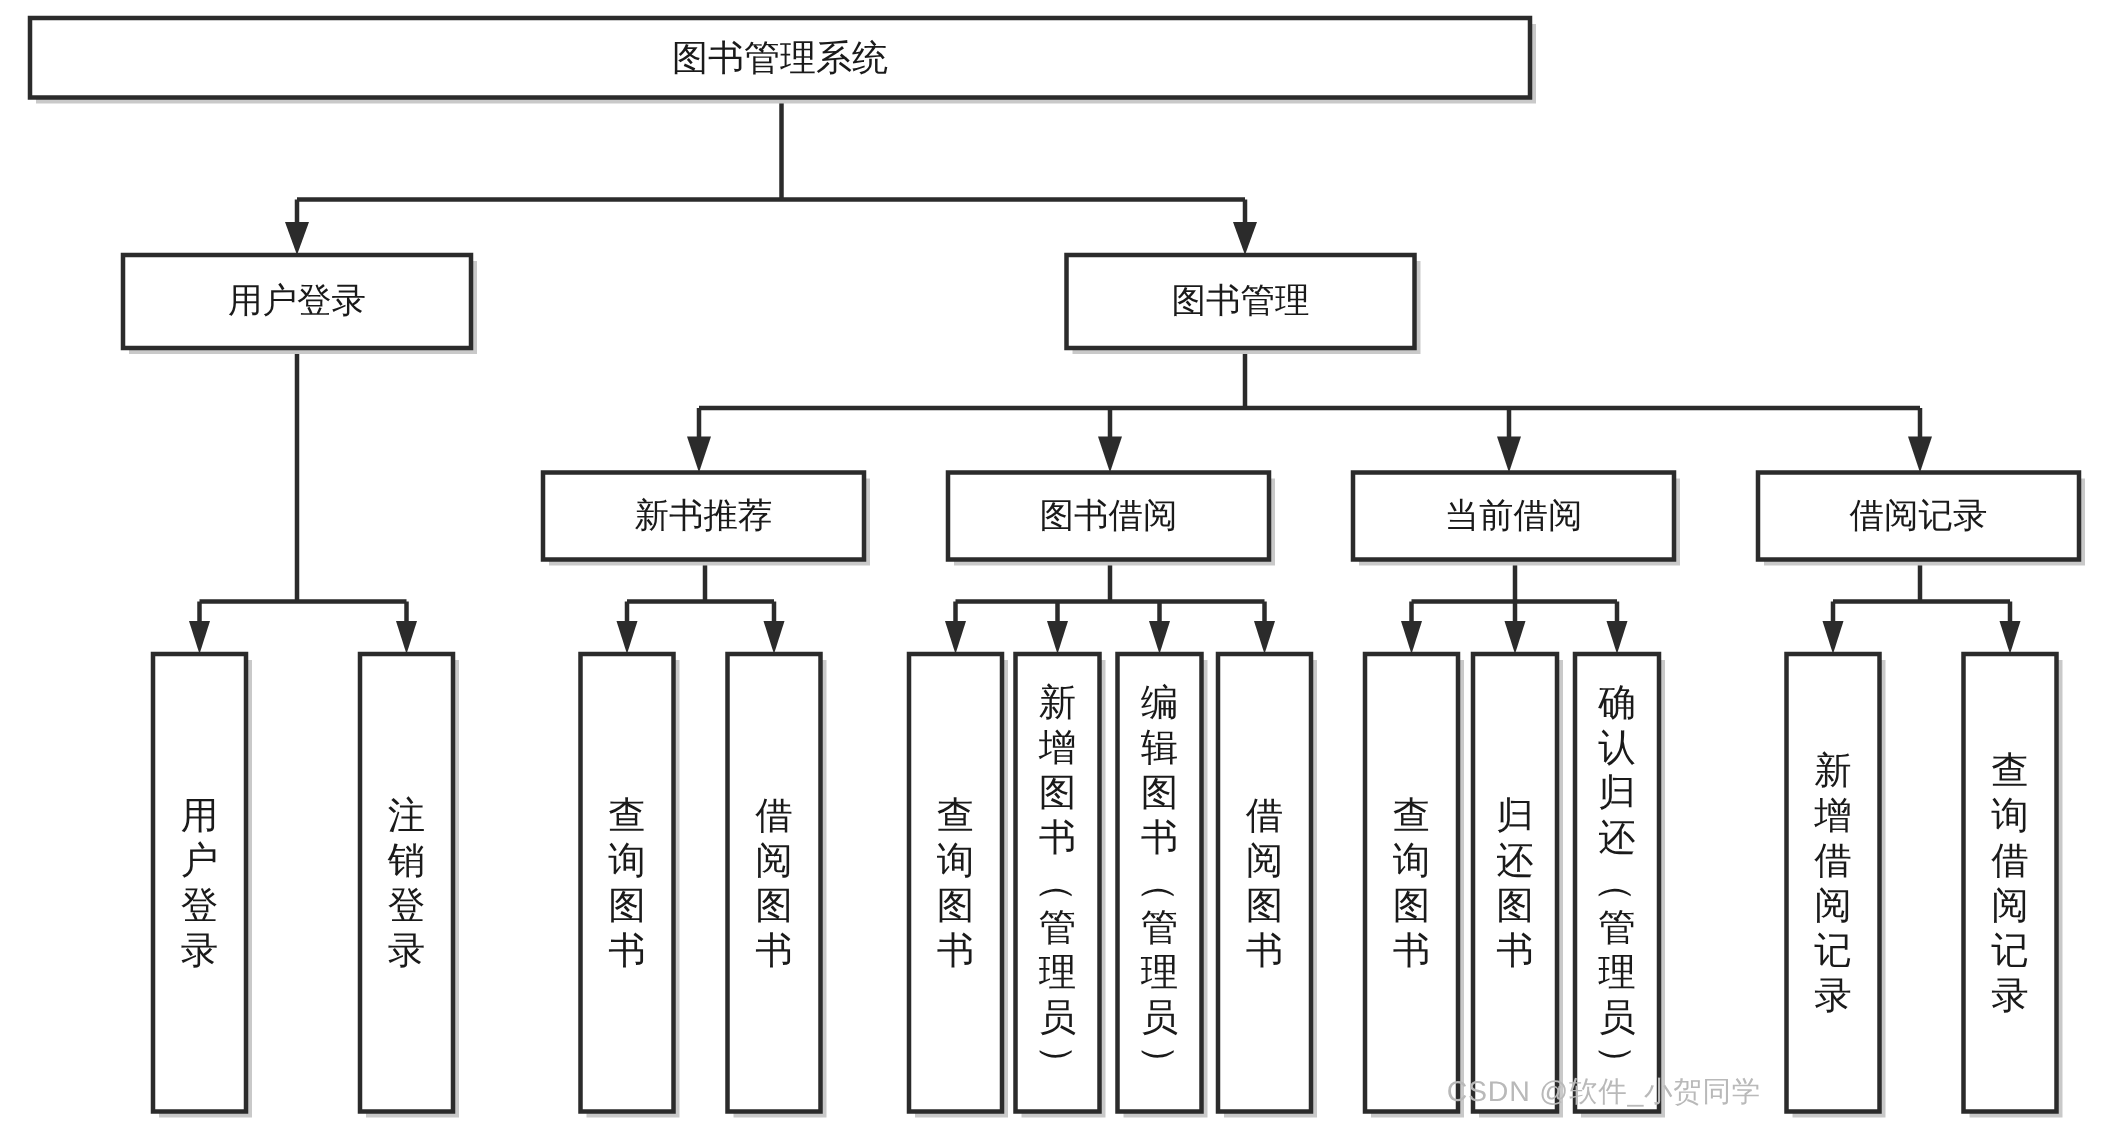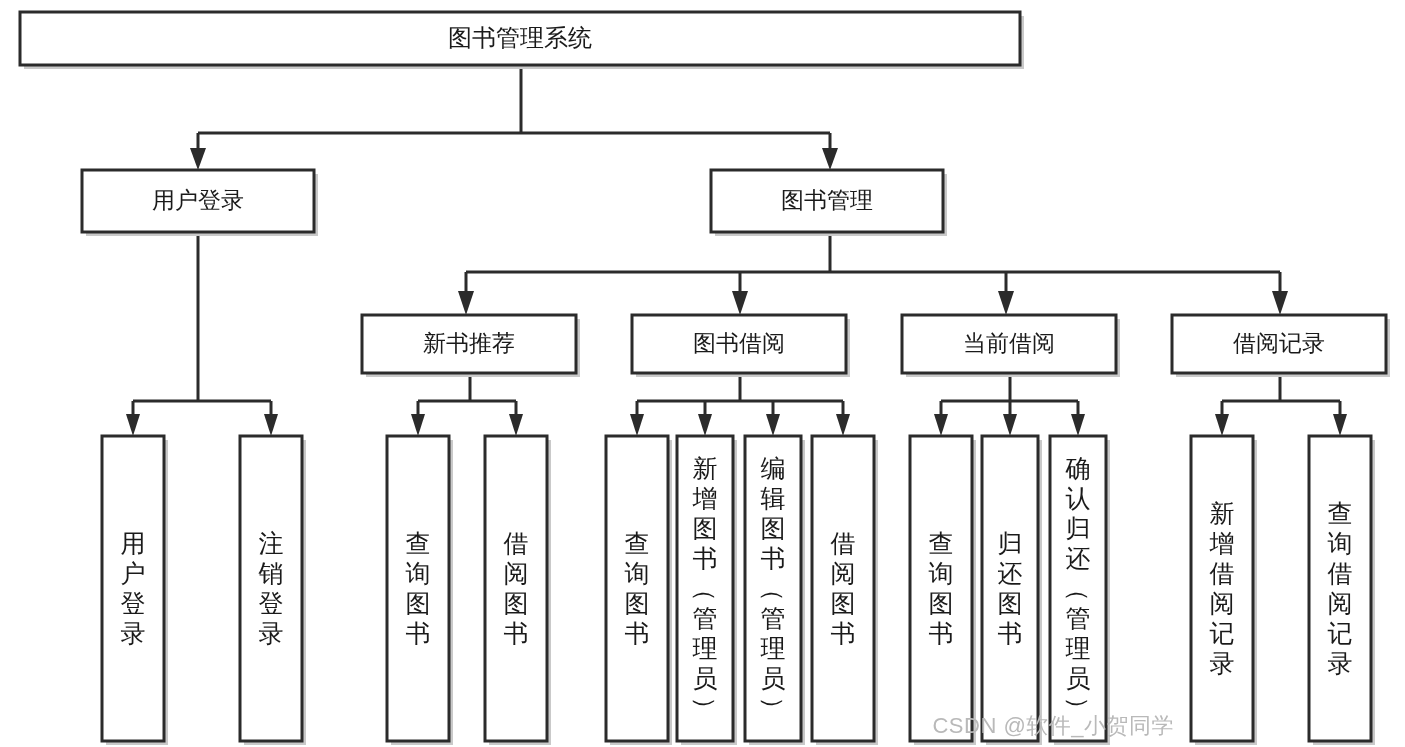--- a/index.html
+++ b/index.html
@@ -61,21 +61,21 @@
     font-family: "Liberation Sans", "DejaVu Sans", sans-serif;
     font-size: 25px;
     fill: #1a1a1a;
     text-anchor: middle;
   }
   .watermark {
     position: absolute;
     right: 10px;
     bottom: 6px;
     font-family: "Liberation Sans", "DejaVu Sans", sans-serif;
-    font-size: 22px;
+    font-size: 19px;
     color: #b9b9b9;
     letter-spacing: 0.5px;
     white-space: nowrap;
     user-select: none;
   }
 </style>
 </head>
 <body>
 
 <div id="diagram-root">

